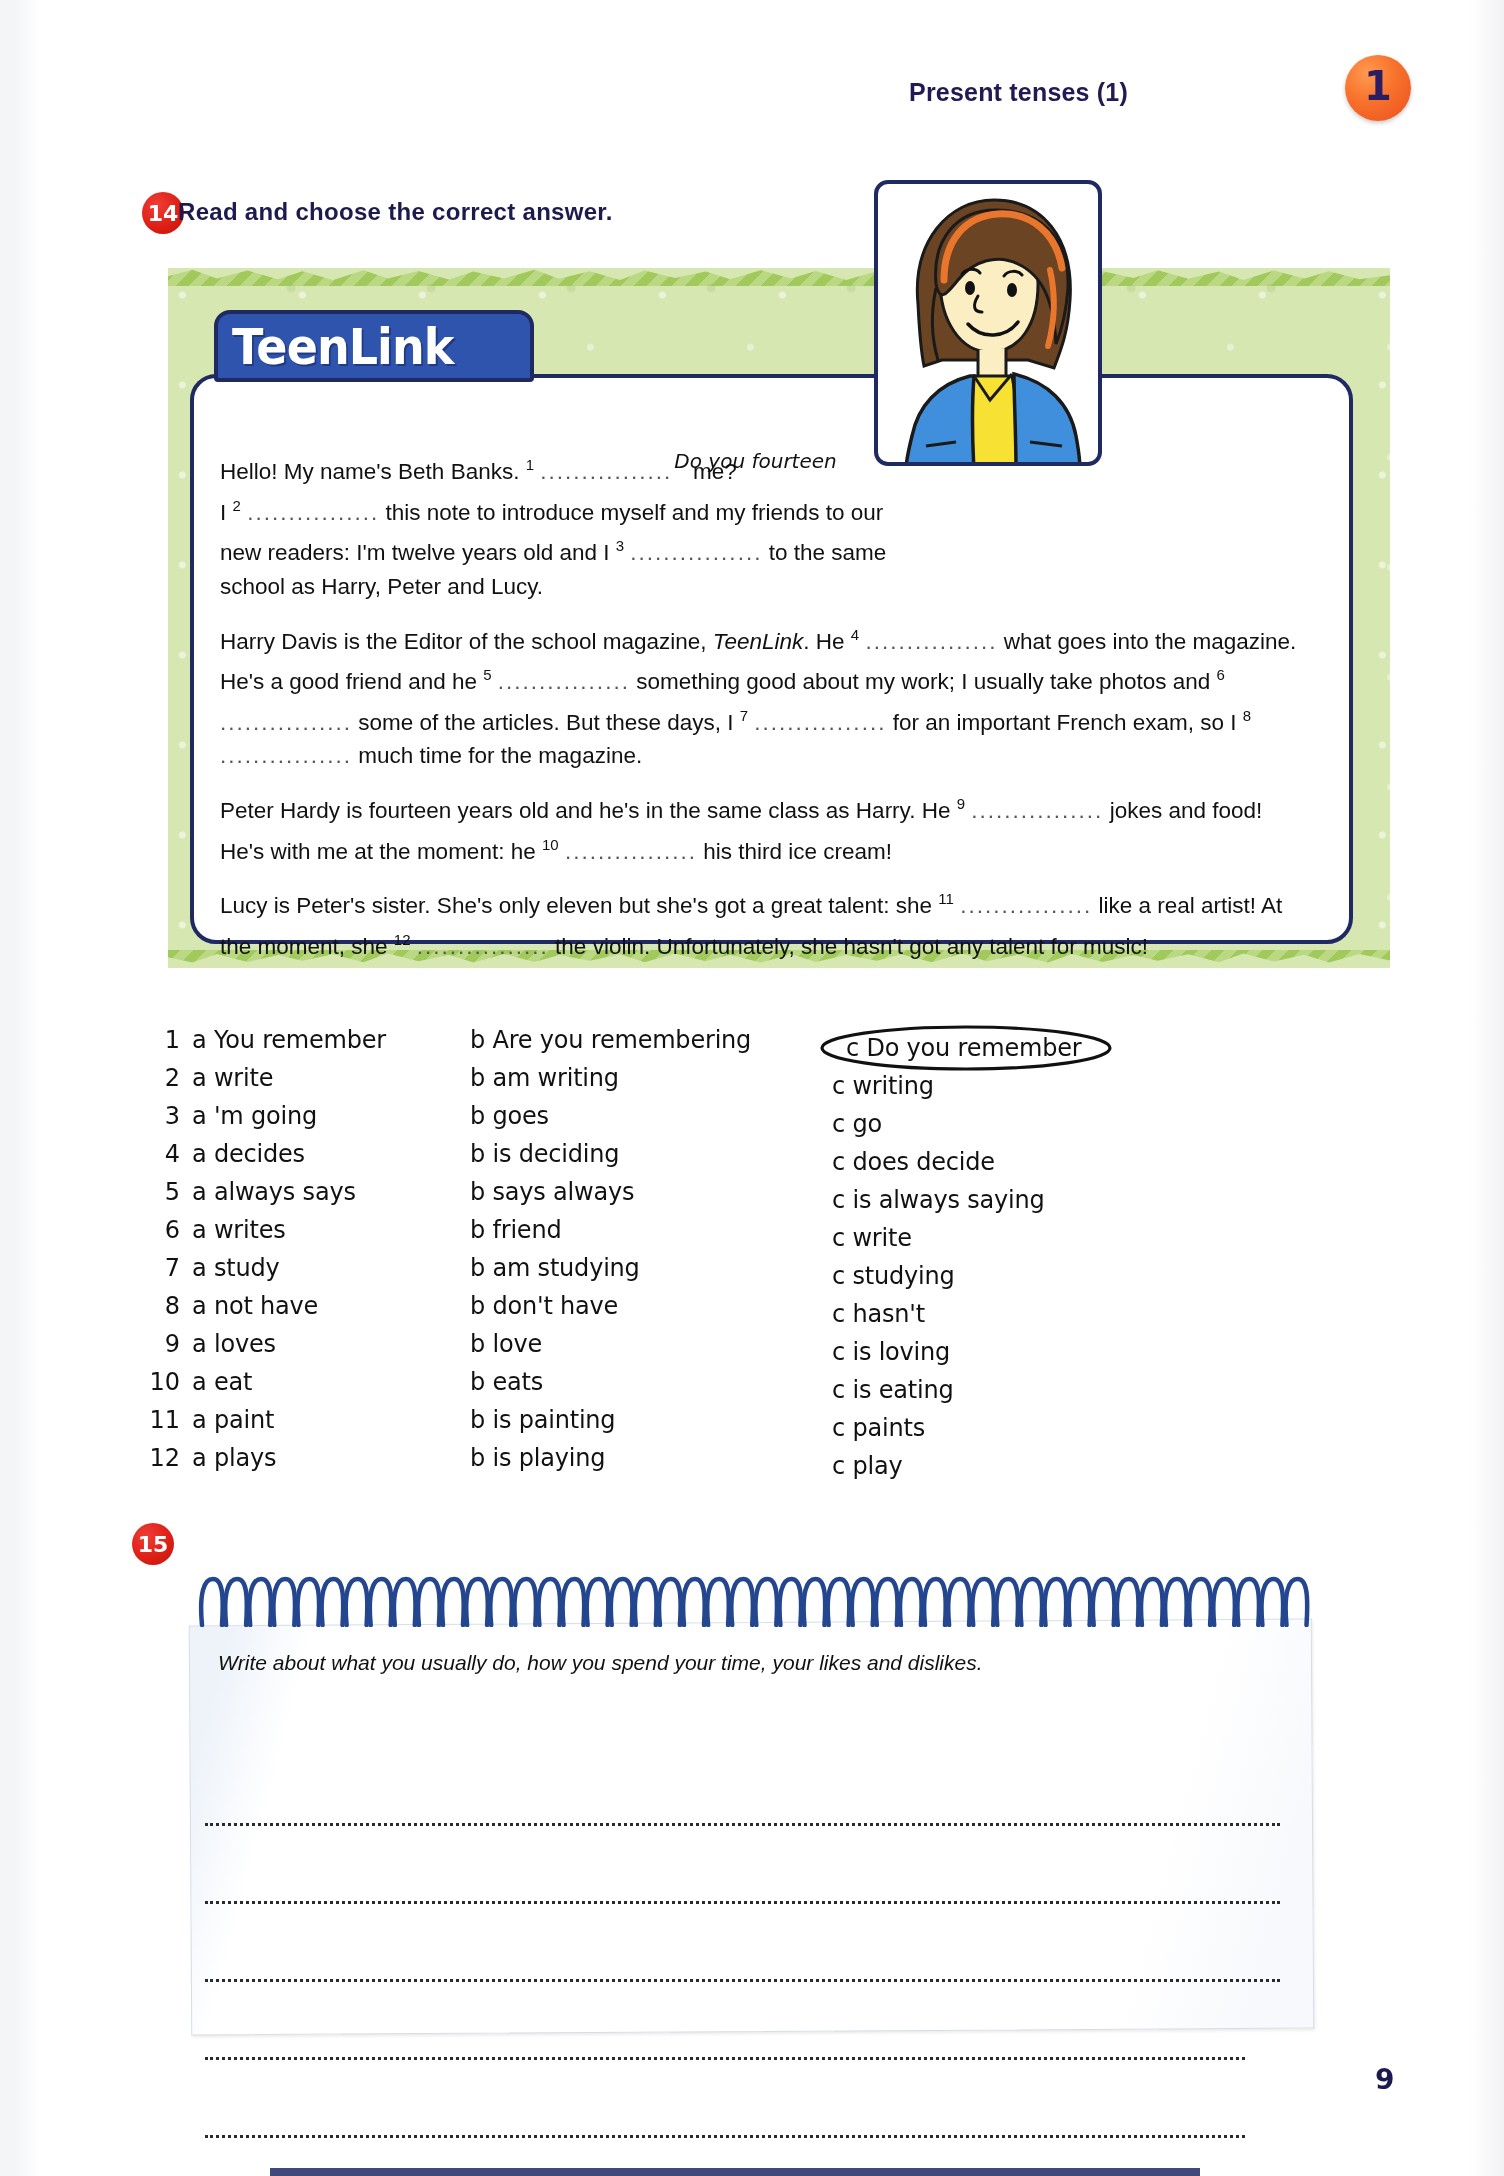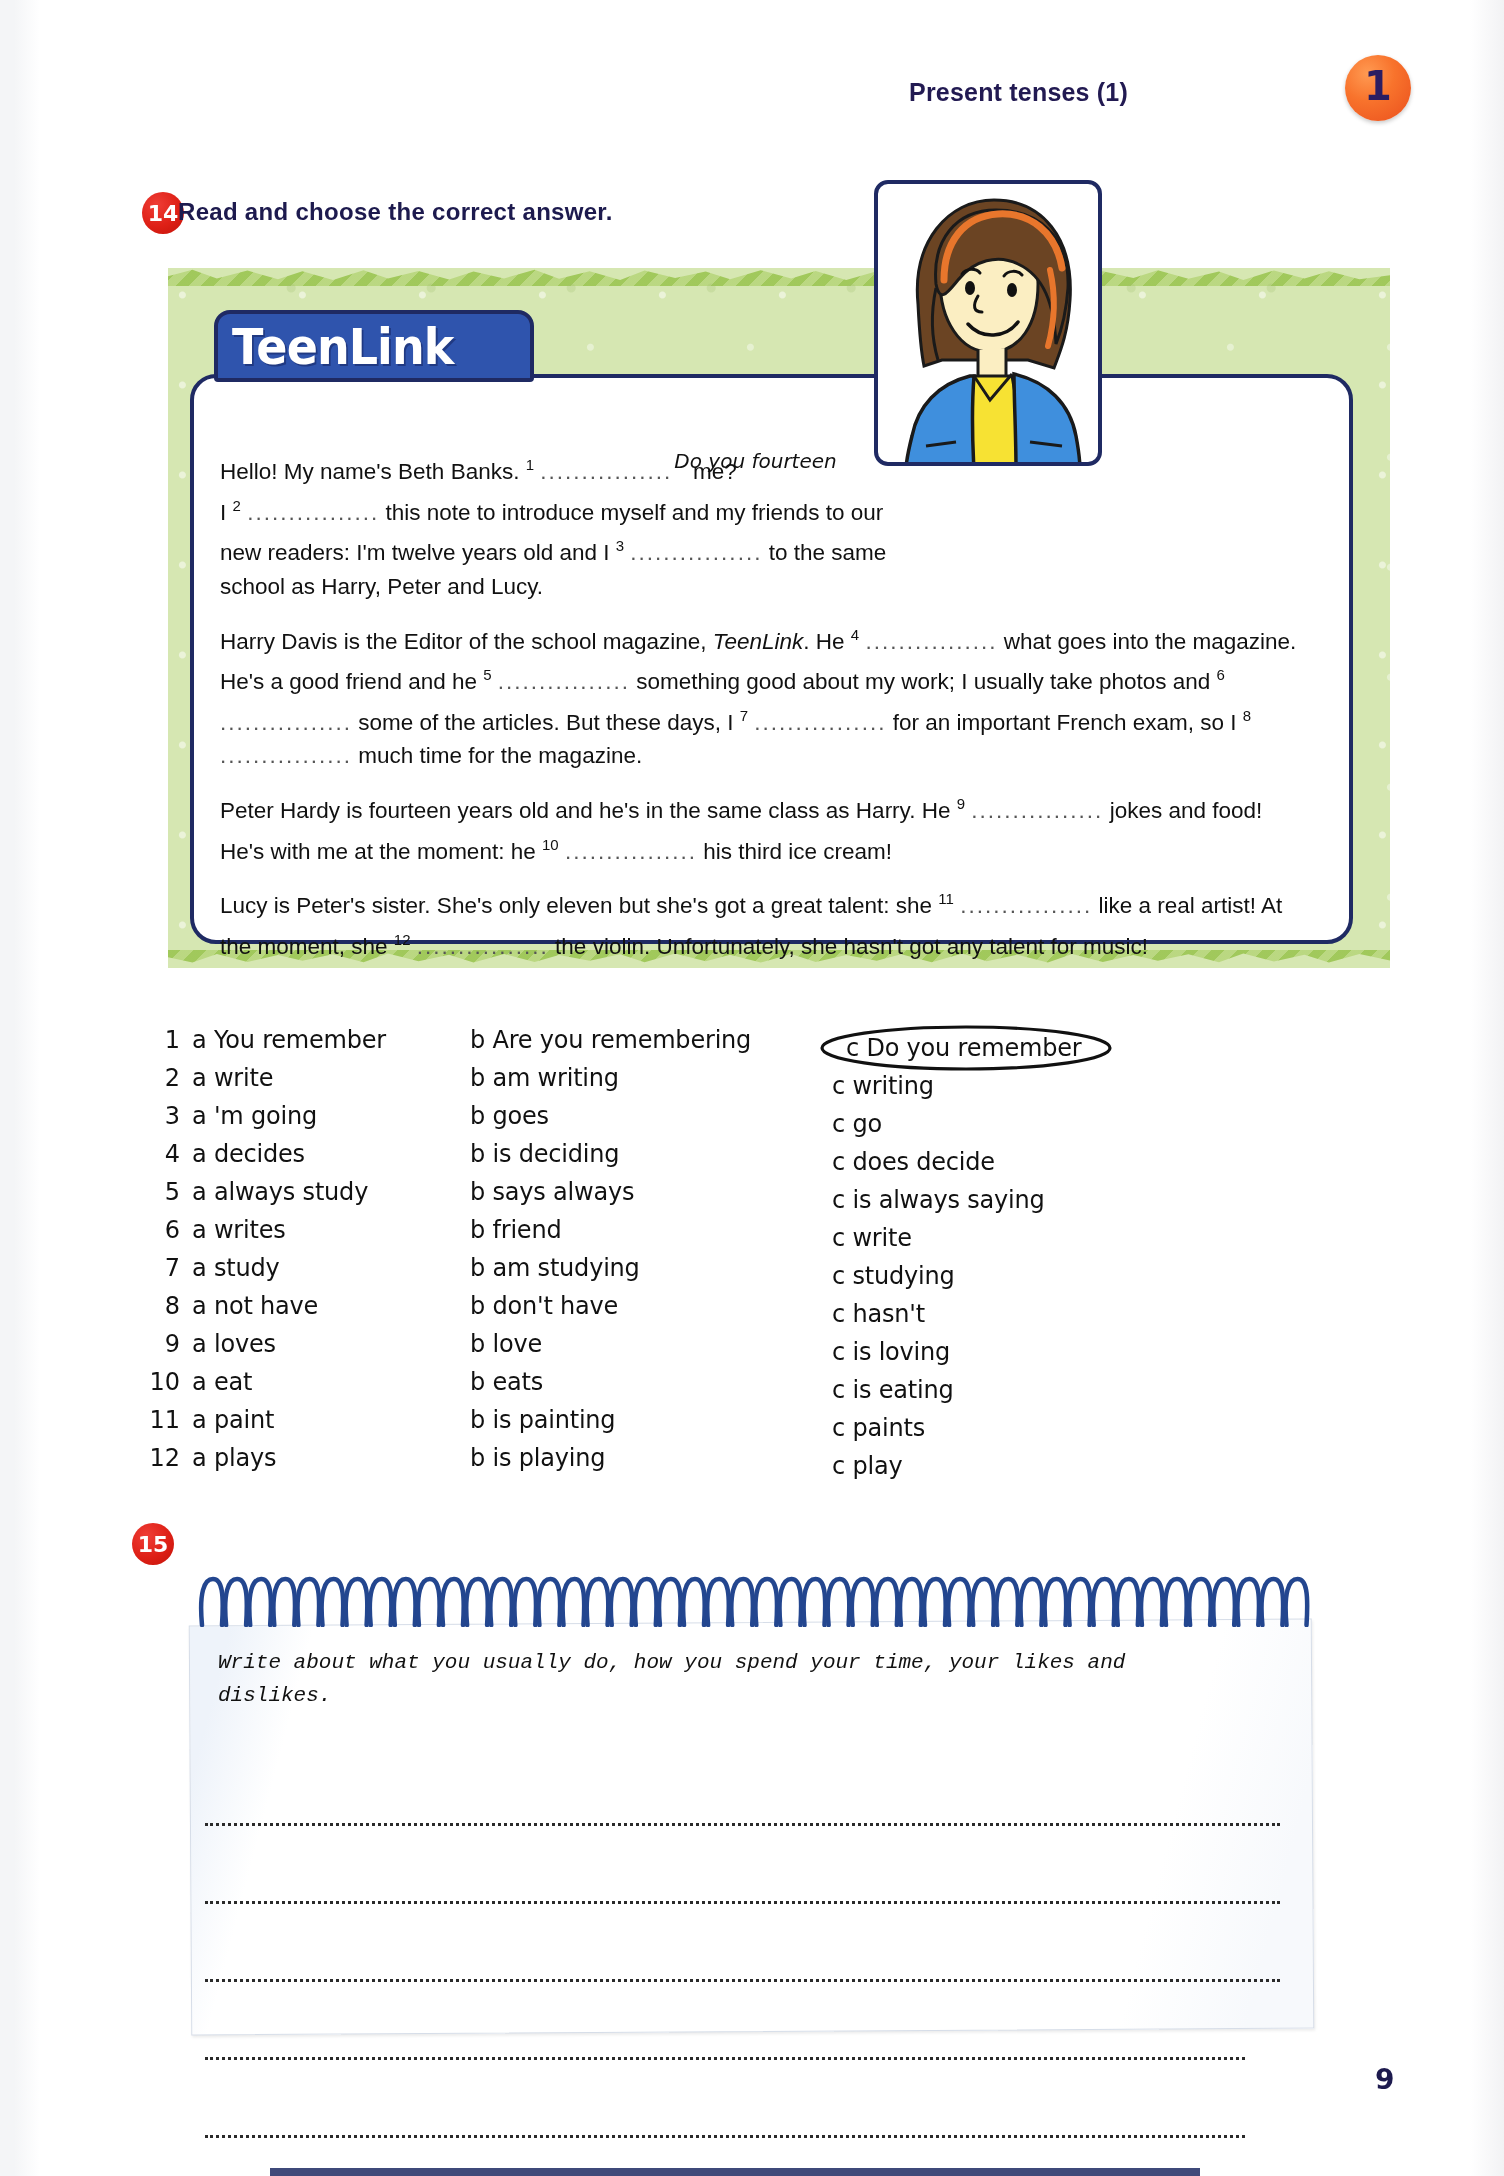--- a/index.html
+++ b/index.html
@@ -162,21 +162,21 @@
     position: absolute; left: 190px; top: 1622px;
     width: 1123px; height: 410px;
     background: linear-gradient(105deg,#eef3fa 0 40px,#ffffff 120px 1000px,#f7f9fc 1123px);
     border: 1px solid #d6dde8;
     box-shadow: 1px 2px 3px rgba(0,0,0,.08);
     transform: rotate(-.35deg);
   }
   .spiral { position: absolute; left: 196px; top: 1575px; width: 1115px; height: 52px; }
   .np-prompt {
     position: absolute; left: 218px; top: 1646px; width: 960px;
-    font-family: Liberation Mono, monospace; font-style: italic;
+    font-family: Liberation Sans, sans-serif; font-style: italic;
     font-size: 21px; line-height: 33px; color: #111;
   }
   .np-lines { position: absolute; left: 205px; top: 1748px; width: 1080px; }
   .np-line {
     height: 78px;
     border-bottom: 3px dotted #2a2a2a;
     width: 1075px;
   }
   .np-line:nth-child(4), .np-line:nth-child(5) { width: 1040px; }
   .np-line:nth-child(6) { width: 1015px; }
@@ -325,21 +325,21 @@
         <span class="col-c"><span>c go</span></span>
       </div>
       <div class="opt-row">
         <span class="col-n">4</span>
         <span class="col-a">a decides</span>
         <span class="col-b">b is deciding</span>
         <span class="col-c"><span>c does decide</span></span>
       </div>
       <div class="opt-row">
         <span class="col-n">5</span>
-        <span class="col-a">a always study</span>
+        <span class="col-a">a always says</span>
         <span class="col-b">b says always</span>
         <span class="col-c"><span>c is always saying</span></span>
       </div>
       <div class="opt-row">
         <span class="col-n">6</span>
         <span class="col-a">a writes</span>
         <span class="col-b">b friend</span>
         <span class="col-c"><span>c write</span></span>
       </div>
       <div class="opt-row">

